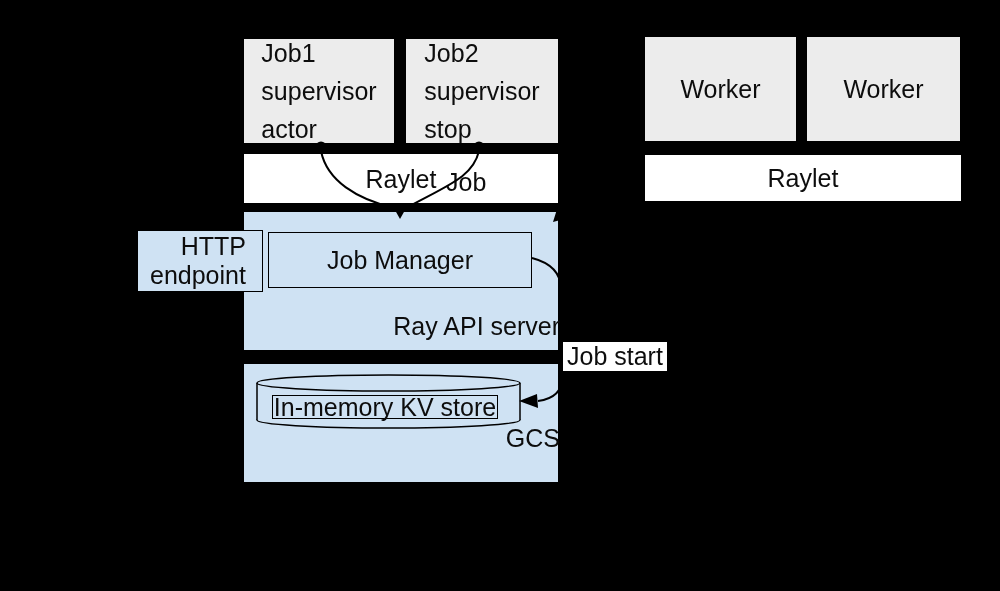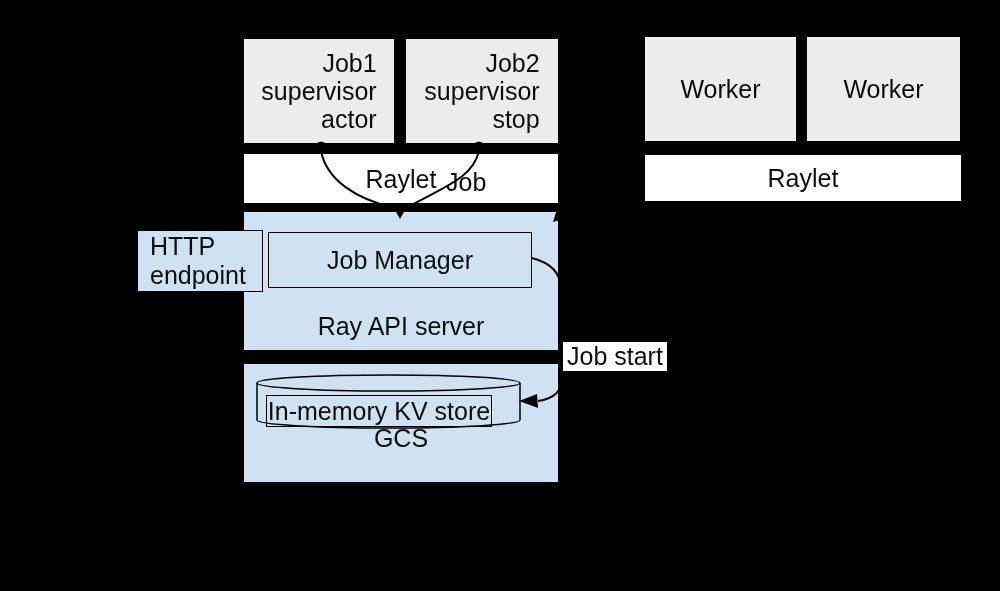--- a/index.html
+++ b/index.html
@@ -6,29 +6,29 @@
   .canvas{
     position:relative;width:1000px;height:591px;overflow:hidden;
     background:var(--bg,#000000);
     font-family:"Liberation Sans",sans-serif;
     color:var(--text,#000000);
   }
   .box{
     position:absolute;box-sizing:border-box;
     border:2px solid var(--box-border,#000);
     display:flex;align-items:center;justify-content:center;
-    text-align:right;font-size:25px;line-height:28px;white-space:pre-line;
+    text-align:left;font-size:25px;line-height:38px;white-space:pre-line;
   }
   .gray{background:var(--gray-fill,#ececec);}
   .white{background:var(--white-fill,#ffffff);}
   .blue{background:var(--blue-fill,#cfe2f3);}
   .thin{border-width:1.5px;}
-  .http{justify-content:flex-start;text-align:left;padding-left:12px;line-height:29px;}
+  .http{justify-content:flex-start;text-align:right;padding-left:12px;line-height:29px;}
   .center-label{
-    position:absolute;text-align:center;font-size:25px;line-height:28px;
+    position:absolute;text-align:right;font-size:25px;line-height:28px;
   }
   .note{
     position:absolute;background:var(--label-bg,#fff);
     font-size:25px;line-height:27px;padding:1px 4px;white-space:nowrap;z-index:5;
   }
   .kvbox{
     position:absolute;box-sizing:border-box;border:1.5px solid var(--box-border,#000);
     display:flex;align-items:center;justify-content:center;
     font-size:25px;white-space:nowrap;z-index:4;
   }
@@ -66,21 +66,21 @@
   <svg class="layer" width="1000" height="591">
     <g stroke="var(--box-border,#000)" stroke-width="1.5">
       <ellipse cx="388.5" cy="420" rx="131.5" ry="8" fill="var(--blue-fill,#cfe2f3)"></ellipse>
       <rect x="257" y="383" width="263" height="37" fill="var(--blue-fill,#cfe2f3)" stroke="none"></rect>
       <line x1="257" y1="383" x2="257" y2="420"></line>
       <line x1="520" y1="383" x2="520" y2="420"></line>
       <ellipse cx="388.5" cy="383" rx="131.5" ry="8" fill="var(--blue-fill,#cfe2f3)"></ellipse>
     </g>
   </svg>
 
-  <div class="kvbox" style="left:266px;top:395px;width:226px;height:32px">In-memory KV store</div>
+  <div class="kvbox" style="left:272px;top:395px;width:226px;height:24px">In-memory KV store</div>
 
   <div class="box gray" style="left:643px;top:35px;width:155px;height:108px">Worker</div>
 
   <div class="box gray" style="left:805px;top:35px;width:157px;height:108px">Worker</div>
 
   <div class="box white" style="left:643px;top:153px;width:320px;height:50px">Raylet</div>
 
   <div class="note" style="left:442px;top:168px">Job</div>
 
 

